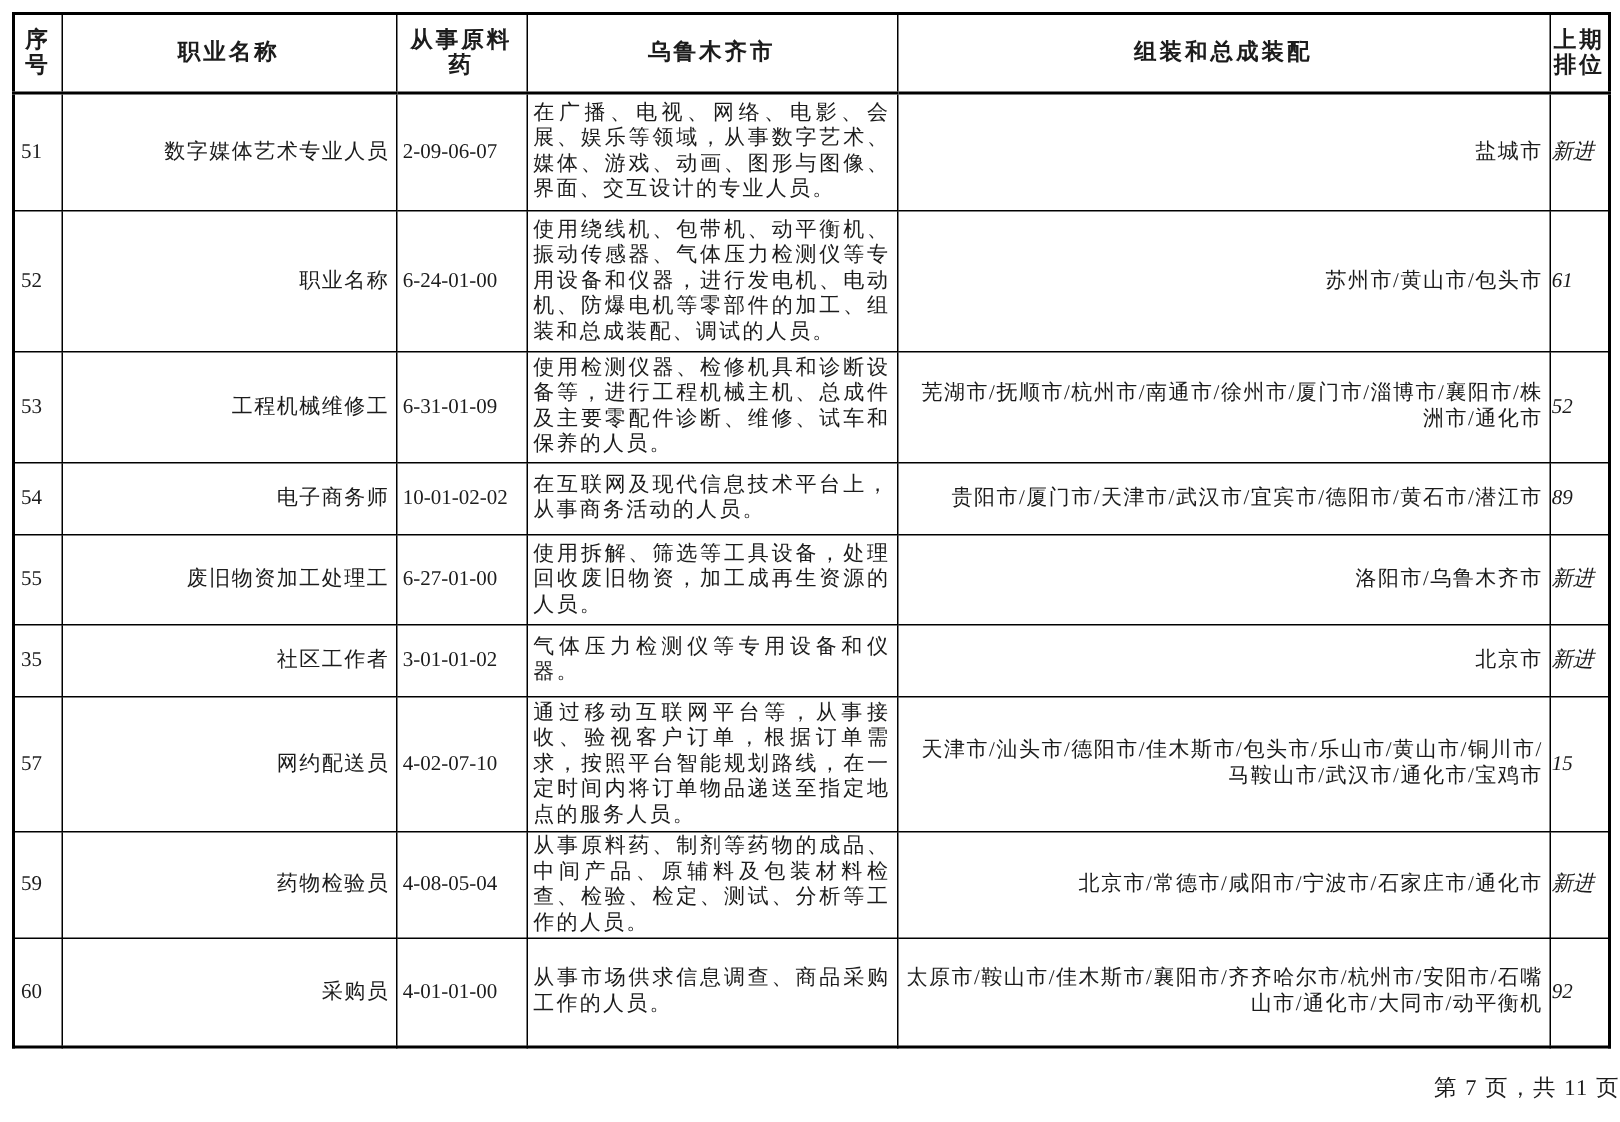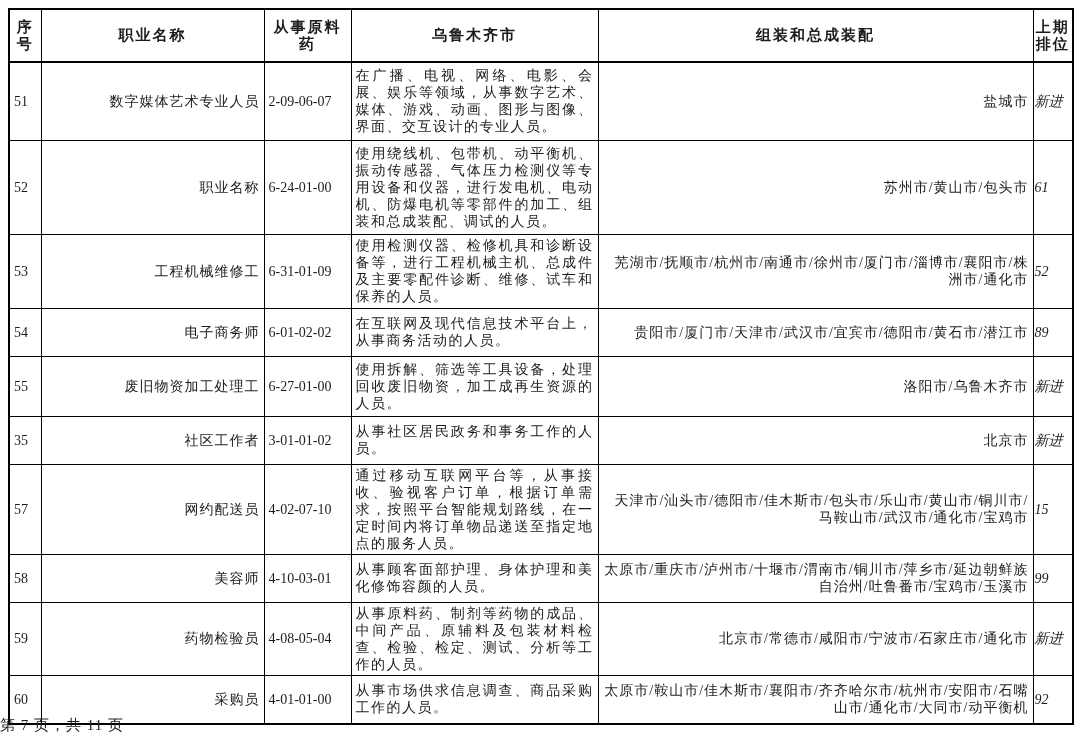--- a/index.html
+++ b/index.html
@@ -43,21 +43,21 @@
   tbody tr:nth-child(8){height:47px}
   tbody tr:nth-child(9){height:73px}
   tbody tr:nth-child(10){height:47px}
   td.c-no,td.c-code,td.c-rank{text-align:left;}
   td.c-rank{padding:15px 1px;font-style:italic;}
   td.c-name{text-align:right;letter-spacing:1px;}
   td.c-def{text-align:justify;letter-spacing:1.5px;}
   td.c-cities{text-align:right;letter-spacing:1px;}
   .footer{
     position:absolute;left:0;top:716px;width:1080px;
-    text-align:left;font-size:15px;letter-spacing:1px;
+    text-align:right;font-size:15px;letter-spacing:1px;
   }
 </style>
 </head>
 <body>
 
 <div class="sheet">
 
   <table class="occ-table">
     <colgroup>
       <col class="c1">
@@ -98,56 +98,48 @@
     <td class="c-no">53</td>
     <td class="c-name">工程机械维修工</td>
     <td class="c-code">6-31-01-09</td>
     <td class="c-def">使用检测仪器、检修机具和诊断设备等，进行工程机械主机、总成件及主要零配件诊断、维修、试车和保养的人员。</td>
     <td class="c-cities">芜湖市/抚顺市/杭州市/南通市/徐州市/厦门市/淄博市/襄阳市/株洲市/通化市</td>
     <td class="c-rank">52</td>
   </tr>
         <tr>
     <td class="c-no">54</td>
     <td class="c-name">电子商务师</td>
-    <td class="c-code">6-01-02-02</td>
+    <td class="c-code">10-01-02-02</td>
     <td class="c-def">在互联网及现代信息技术平台上，从事商务活动的人员。</td>
     <td class="c-cities">贵阳市/厦门市/天津市/武汉市/宜宾市/德阳市/黄石市/潜江市</td>
     <td class="c-rank">89</td>
   </tr>
         <tr>
     <td class="c-no">55</td>
     <td class="c-name">废旧物资加工处理工</td>
     <td class="c-code">6-27-01-00</td>
     <td class="c-def">使用拆解、筛选等工具设备，处理回收废旧物资，加工成再生资源的人员。</td>
     <td class="c-cities">洛阳市/乌鲁木齐市</td>
     <td class="c-rank">新进</td>
   </tr>
         <tr>
     <td class="c-no">35</td>
     <td class="c-name">社区工作者</td>
     <td class="c-code">3-01-01-02</td>
-    <td class="c-def">从事社区居民政务和事务工作的人员。</td>
+    <td class="c-def">气体压力检测仪等专用设备和仪器。</td>
     <td class="c-cities">北京市</td>
     <td class="c-rank">新进</td>
   </tr>
         <tr>
     <td class="c-no">57</td>
     <td class="c-name">网约配送员</td>
     <td class="c-code">4-02-07-10</td>
     <td class="c-def">通过移动互联网平台等，从事接收、验视客户订单，根据订单需求，按照平台智能规划路线，在一定时间内将订单物品递送至指定地点的服务人员。</td>
     <td class="c-cities">天津市/汕头市/德阳市/佳木斯市/包头市/乐山市/黄山市/铜川市/马鞍山市/武汉市/通化市/宝鸡市</td>
     <td class="c-rank">15</td>
-  </tr>
-        <tr>
-    <td class="c-no">58</td>
-    <td class="c-name">美容师</td>
-    <td class="c-code">4-10-03-01</td>
-    <td class="c-def">从事顾客面部护理、身体护理和美化修饰容颜的人员。</td>
-    <td class="c-cities">太原市/重庆市/泸州市/十堰市/渭南市/铜川市/萍乡市/延边朝鲜族自治州/吐鲁番市/宝鸡市/玉溪市</td>
-    <td class="c-rank">99</td>
   </tr>
         <tr>
     <td class="c-no">59</td>
     <td class="c-name">药物检验员</td>
     <td class="c-code">4-08-05-04</td>
     <td class="c-def">从事原料药、制剂等药物的成品、中间产品、原辅料及包装材料检查、检验、检定、测试、分析等工作的人员。</td>
     <td class="c-cities">北京市/常德市/咸阳市/宁波市/石家庄市/通化市</td>
     <td class="c-rank">新进</td>
   </tr>
         <tr>

